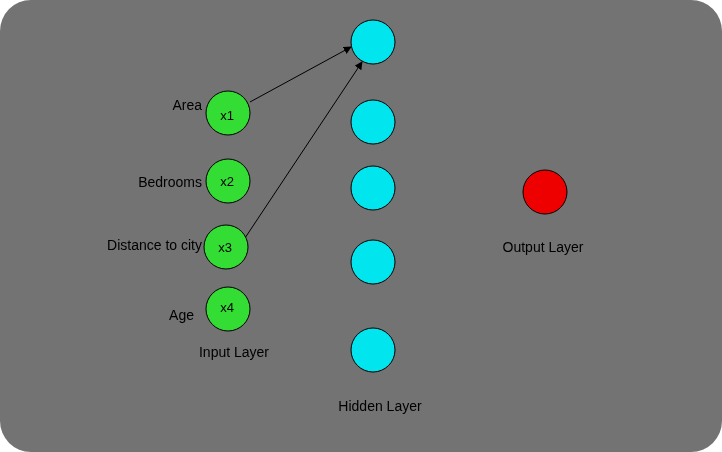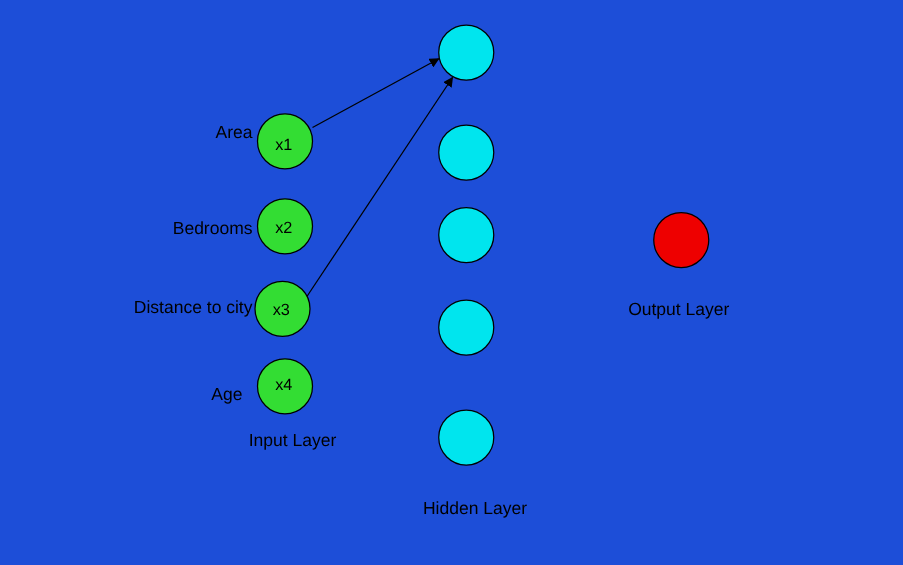--- a/index.html
+++ b/index.html
@@ -4,23 +4,24 @@
 <style>
   html, body {
     margin: 0;
     padding: 0;
     background: #ffffff;
   }
   .canvas {
     width: 722px;
     height: 452px;
     position: relative;
-    background: #1d4ed8;
+    background: #737373;
     font-family: "Liberation Sans", sans-serif;
     overflow: hidden;
+    border-radius: 31px;
   }
   svg {
     display: block;
   }
   .label-text {
     font-family: "Liberation Sans", sans-serif;
     font-size: 14px;
     fill: #000000;
   }
   .node-text {

